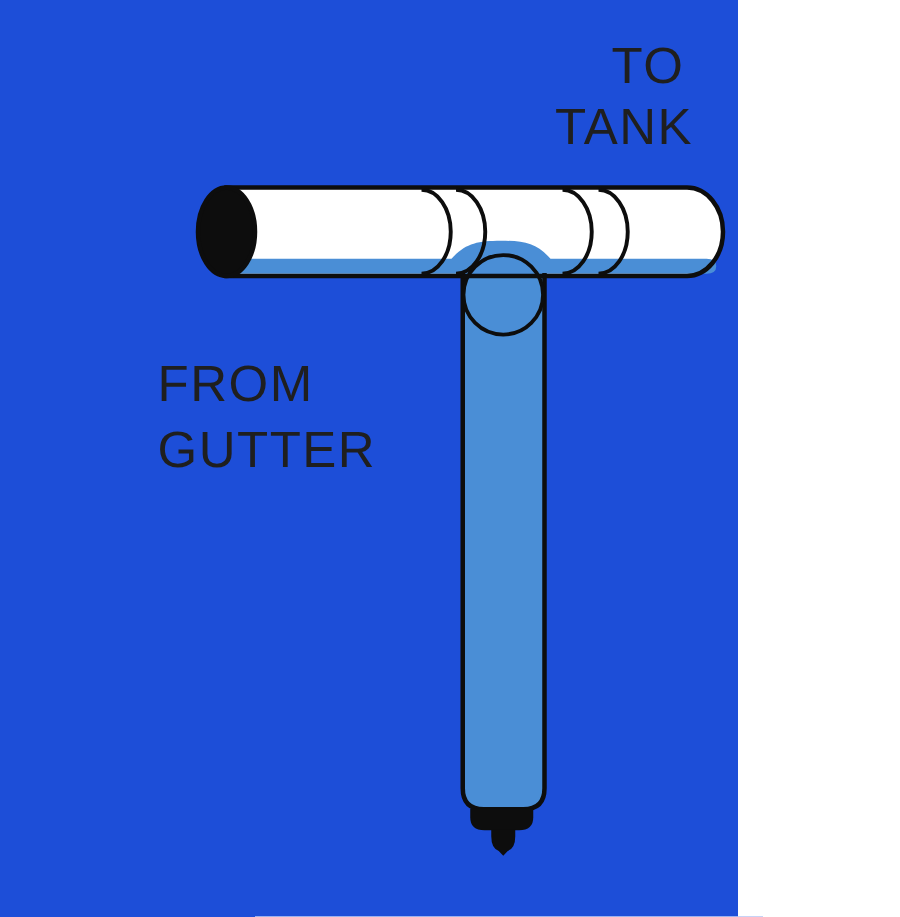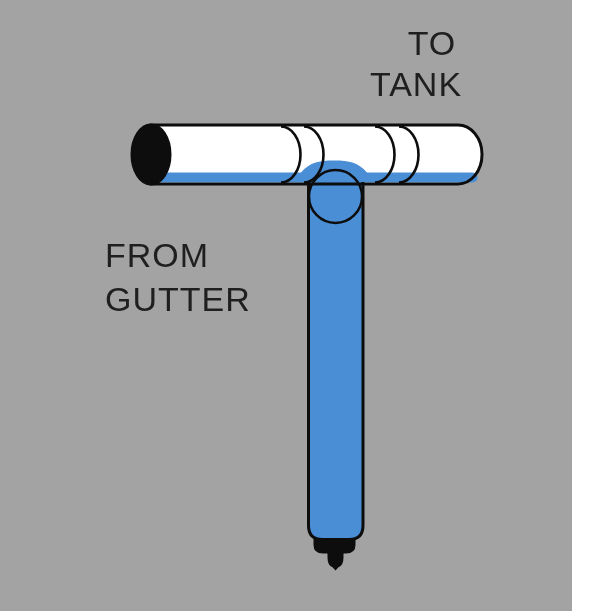--- a/index.html
+++ b/index.html
@@ -2,23 +2,23 @@
 <html><head>
 <meta charset="utf-8">
 <style>
   html, body {
     margin: 0;
     padding: 0;
     background: #ffffff;
   }
   .stage {
     position: relative;
-    width: 572px;
+    width: 492px;
     height: 611px;
-    background: #a3a3a3;
+    background: #1d4ed8;
     overflow: hidden;
     font-family: "Liberation Sans", sans-serif;
   }
   svg { display: block; }
   .label-text {
     font-family: "Liberation Sans", sans-serif;
     font-weight: 400;
     font-size: 34px;
     letter-spacing: 1px;
     fill: #1f1f1f;

